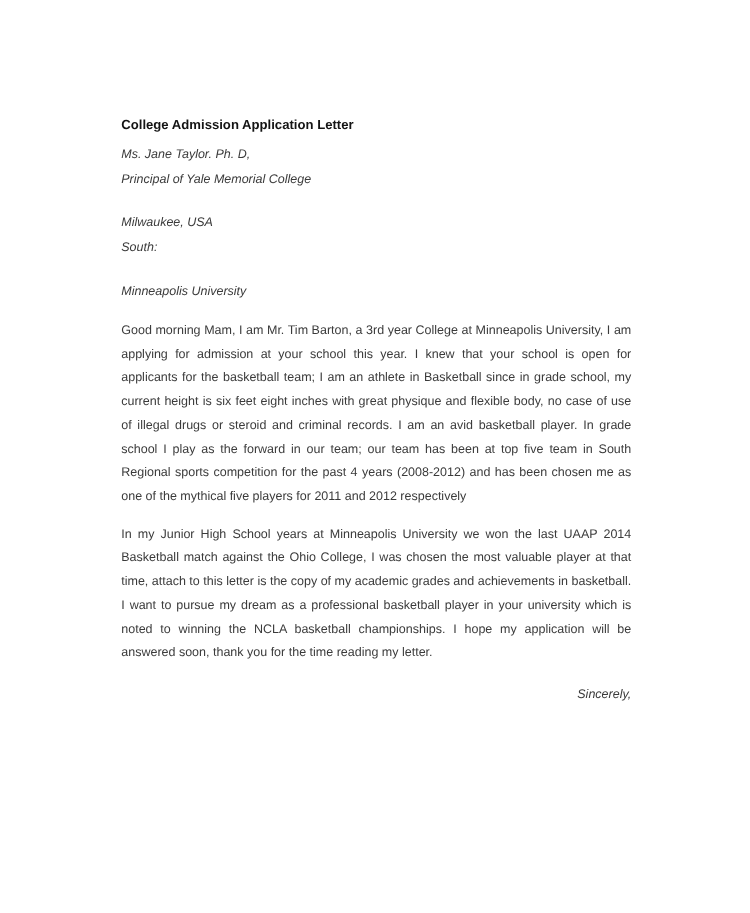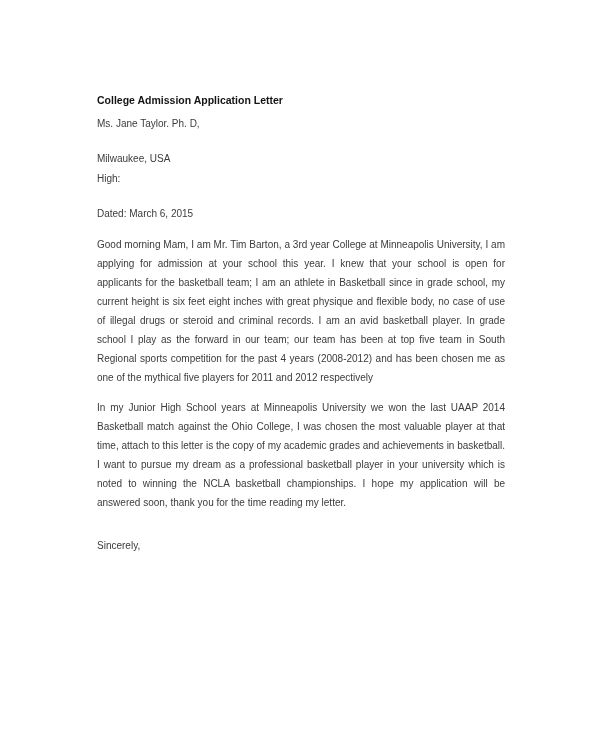--- a/index.html
+++ b/index.html
@@ -26,53 +26,56 @@
     font-size: 10.5px;
     line-height: 20px;
     font-weight: bold;
     color: #141414;
   }
   .line {
     margin: 0;
     font-size: 10px;
     line-height: 20px;
     color: #3b3b3b;
+    font-style: italic;
   }
   .gap {
     margin-top: 15px;
   }
   .para {
     margin: 11px 0 0 0;
     font-size: 10px;
     line-height: 19px;
     text-align: justify;
     color: #3b3b3b;
   }
   .closing {
-    margin-top: 24px;
+    margin-top: 14px;
+    text-align: right;
   }
 </style>
 </head>
 <body>
 
 <div class="page">
 
   <p class="title">College Admission Application Letter</p>
 
   <p class="line">Ms. Jane Taylor. Ph. D,</p>
 
+  <p class="line">Principal of Yale Memorial College</p>
 
   <p class="line gap">Milwaukee, USA</p>
 
-  <p class="line">High:</p>
+  <p class="line">South:</p>
 
 
 
+  <p class="line gap">Minneapolis University</p>
 
-  <p class="line gap">Dated: March 6, 2015</p>
 
 
   <p class="para">Good morning Mam, I am Mr. Tim Barton, a 3rd year College at Minneapolis University, I am applying for admission at your school this year. I knew that your school is open for applicants for the basketball team; I am an athlete in Basketball since in grade school, my current height is six feet eight inches with great physique and flexible body, no case of use of illegal drugs or steroid and criminal records.  I am an avid basketball player. In grade school I play as the forward in our team; our team has been at top five team in South Regional sports competition for the past 4 years (2008-2012) and has been chosen  me as one of the mythical five players for 2011 and 2012 respectively</p>
 
   <p class="para">In my Junior High School years at Minneapolis University we won the last UAAP 2014 Basketball match against the Ohio College, I was chosen the most valuable player at that time, attach to this letter is the copy of my academic grades and achievements in basketball. I want to pursue my dream as a professional basketball player in your university which is noted to winning the NCLA basketball championships. I hope my application will be answered soon, thank you for the time reading my letter.</p>
 
   <p class="line closing">Sincerely,</p>
 
 </div>
 

